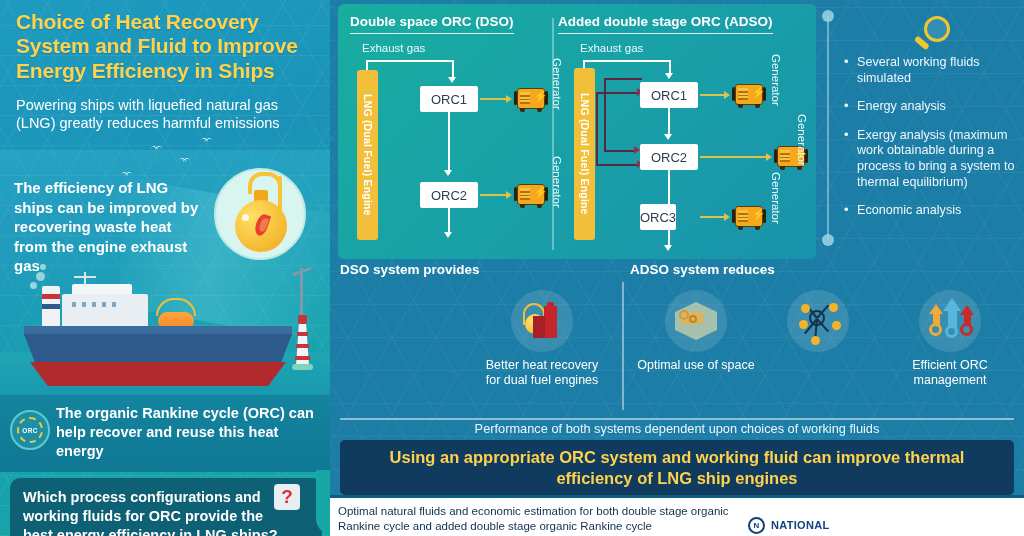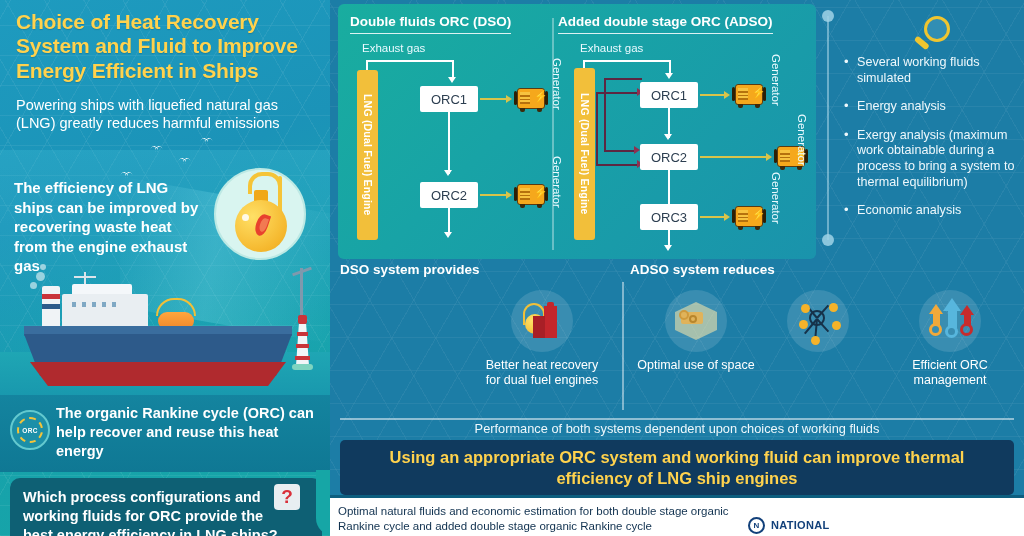--- a/index.html
+++ b/index.html
@@ -390,21 +390,21 @@
   #footer-logo .lt{ color:#12407a; font-size:11px; font-weight:bold; letter-spacing:.3px;}
   #footer-top-edge{ position:absolute; left:0; top:495px; width:694px; height:4px; background:#0d5e7f;}
 </style>
 </head>
 <body>
 
 <div id="left-panel">
   <div id="left-hex"></div>
   <div id="left-sky"></div>
 
-  <div id="title">Choice of Heat Recovery System and Fluid to Improve Energy Efficient in Ships</div>
+  <div id="title">Choice of Heat Recovery System and Fluid to Improve Energy Efficiency in Ships</div>
   <div id="subtitle">Powering ships with liquefied natural gas (LNG) greatly reduces harmful emissions</div>
 
   <div class="bird" style="left:150px;top:146px;"></div>
   <div class="bird" style="left:178px;top:158px;"></div>
   <div class="bird" style="left:200px;top:138px;"></div>
   <div class="bird" style="left:120px;top:172px;"></div>
 
   <div class="lightbeam"></div>
 
   <div id="eff-text">The efficiency of LNG ships can be improved by recovering waste heat from the engine exhaust gas</div>
@@ -473,21 +473,21 @@
   </div>
   <div id="left-curve"></div>
 </div>
 
 <div id="right">
   <div id="right-hex"></div>
 
   <div id="diagram-band">
     <div id="band-divider"></div>
 
-    <div class="panel-title" style="left:12px; top:10px;">Double fluids ORC (DSO)</div>
+    <div class="panel-title" style="left:12px; top:10px;">Double space ORC (DSO)</div>
     <div class="exhaust-lbl" style="left:24px; top:38px;">Exhaust gas</div>
 
     <div class="ln-w" style="left:28px; top:56px; width:88px; height:1.6px;"></div>
     <div class="ln-w" style="left:28px; top:56px; width:1.6px; height:22px;"></div>
     <div class="ln-w" style="left:114px; top:56px; width:1.6px; height:18px;"></div>
     <div class="arw-d-w" style="left:110px; top:73px;"></div>
 
     <div class="engine-bar" style="left:19px; top:66px; height:170px;">LNG (Dual Fuel) Engine</div>
 
     <div class="orc-box" style="left:82px; top:82px; width:58px; height:26px;">ORC1</div>
@@ -547,21 +547,21 @@
     <div class="arw-r-d" style="left:299px; top:84px;"></div>
     <div class="ln-d" style="left:258px; top:160px; width:44px; height:2px;"></div>
     <div class="arw-r-d" style="left:299px; top:156px;"></div>
 
     <div class="orc-box" style="left:302px; top:78px; width:58px; height:26px;">ORC1</div>
     <div class="ln-w" style="left:330px; top:104px; width:1.6px; height:30px;"></div>
     <div class="arw-d-w" style="left:326px; top:130px;"></div>
     <div class="orc-box" style="left:302px; top:140px; width:58px; height:26px;">ORC2</div>
     <div class="ln-w" style="left:330px; top:166px; width:1.6px; height:38px;"></div>
     <div class="arw-d-w" style="left:326px; top:200px;"></div>
-    <div class="orc-box" style="left:302px; top:200px; width:58px; height:26px;">ORC3</div>
+    <div class="orc-box" style="left:302px; top:200px; width:36px; height:26px;">ORC3</div>
     <div class="ln-w" style="left:330px; top:226px; width:1.6px; height:18px;"></div>
     <div class="arw-d-w" style="left:326px; top:241px;"></div>
 
     <div class="ln-y" style="left:362px; top:90px; width:26px;"></div>
     <div class="arw-r-y" style="left:386px; top:87px;"></div>
     <div class="gen" style="left:394px; top:78px;">
       <div class="side" style="left:0;"></div>
         <div class="side" style="left:31px;"></div>
       <div class="body"></div>
         <div class="panel"></div>

